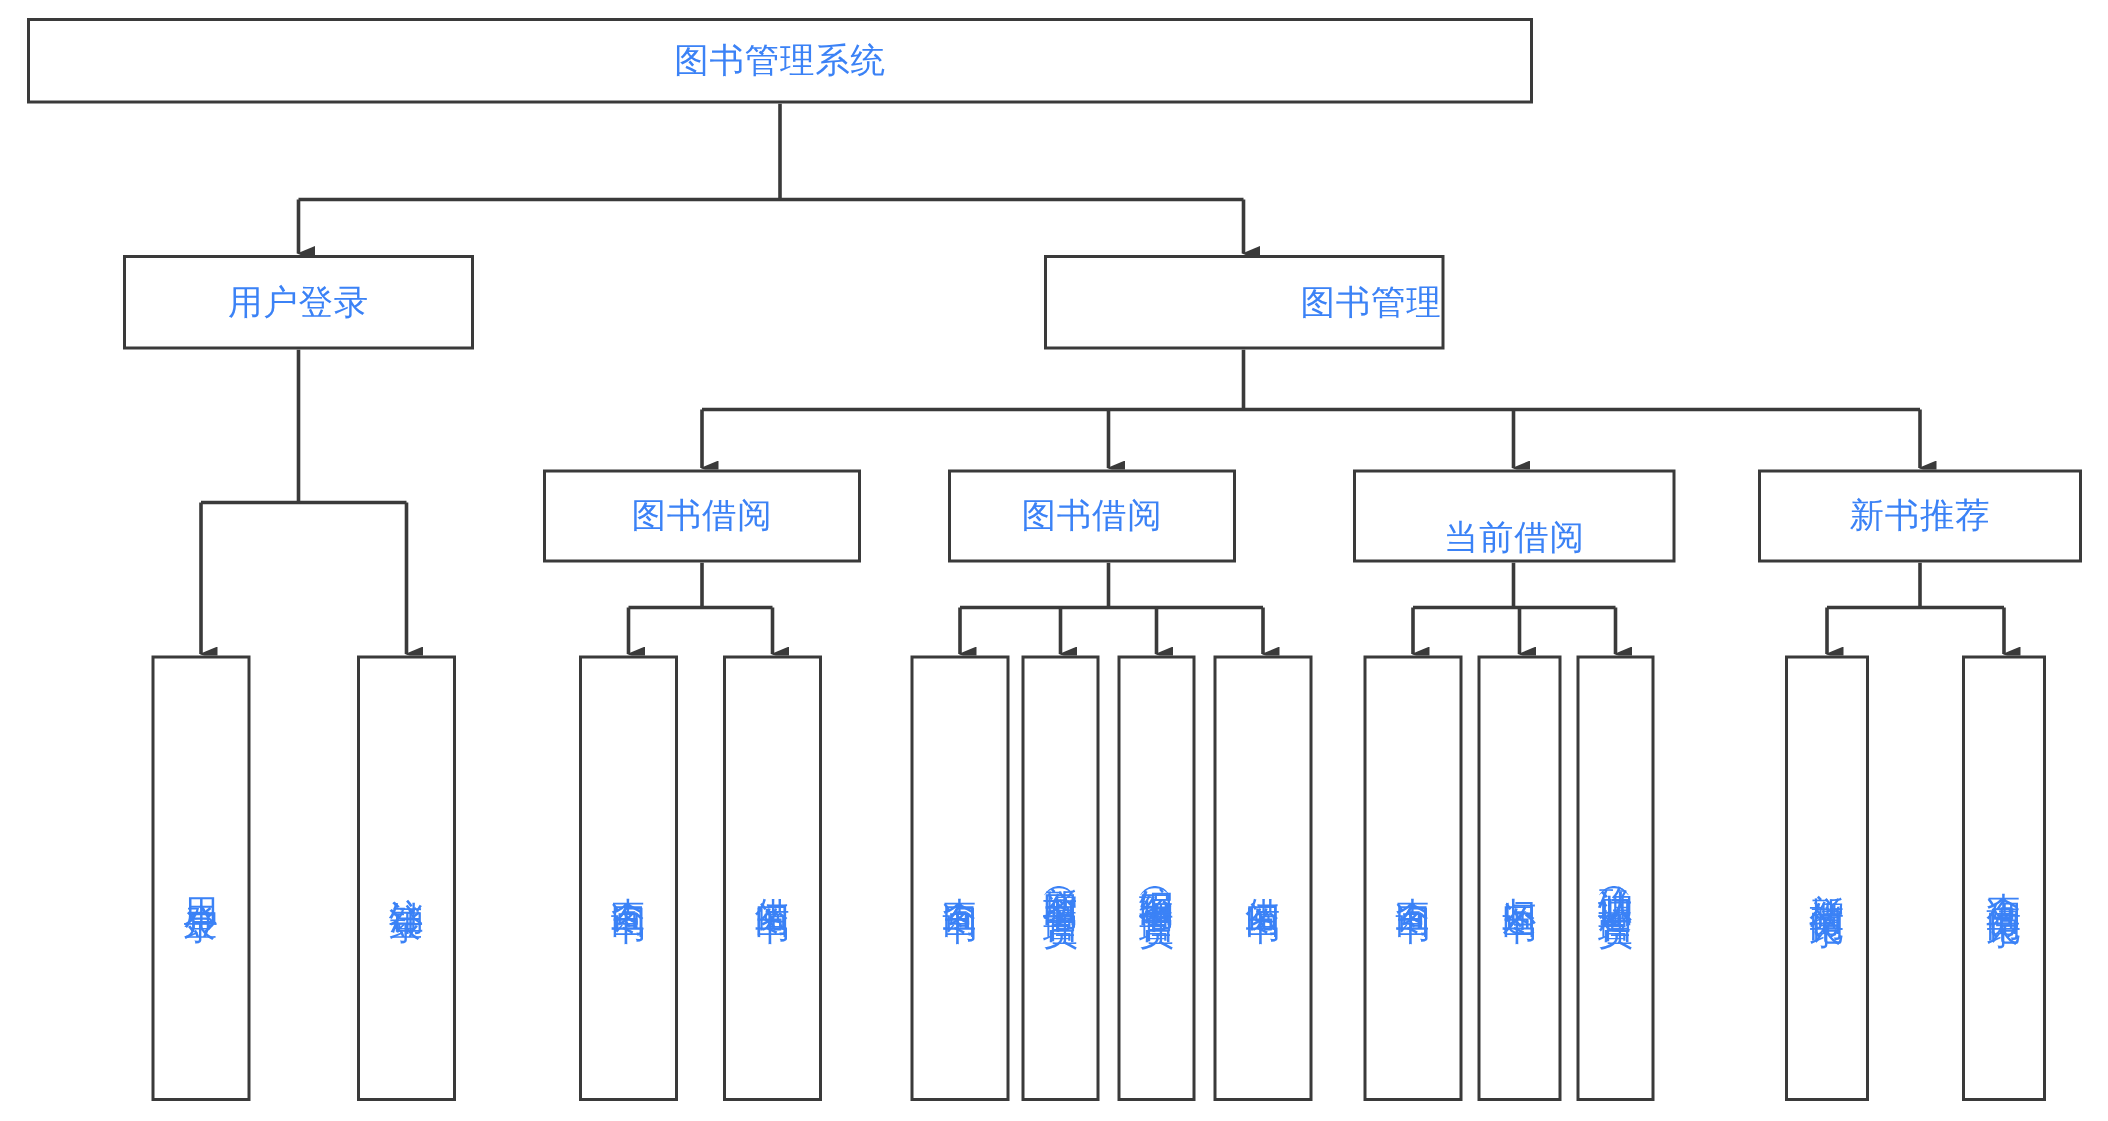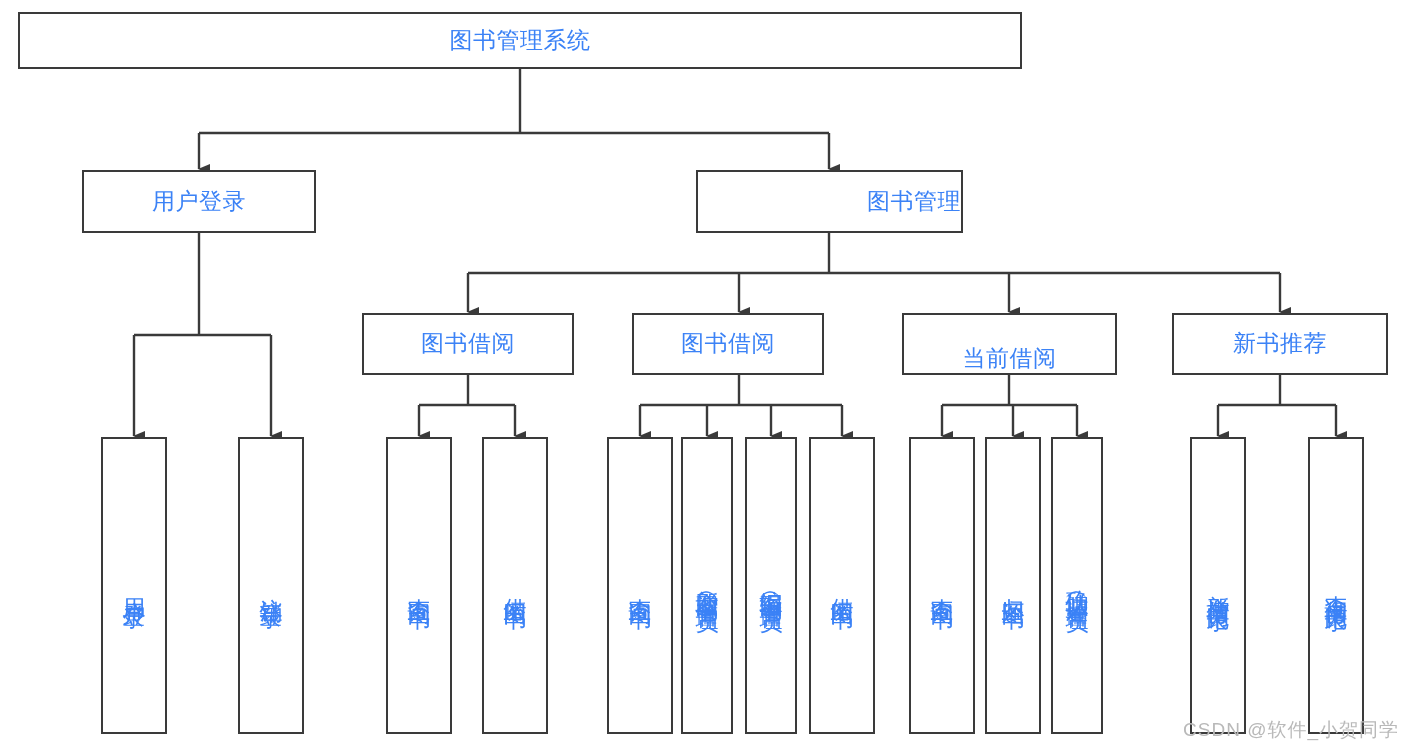--- a/index.html
+++ b/index.html
@@ -172,14 +172,13 @@
         <span>确认归还（管理员）</span>
       </div>
       <div class="node vert" style="left: 1190px; top: 437px; width: 56px; height: 297px;">
         <span>新增借阅记录</span>
       </div>
       <div class="node vert" style="left: 1308px; top: 437px; width: 56px; height: 297px;">
         <span>查询借阅记录</span>
       </div>
     </div>
 
-  <div class="watermark">CSDN @软件_小贺同学</div>
 </div>
 
 </body></html>

